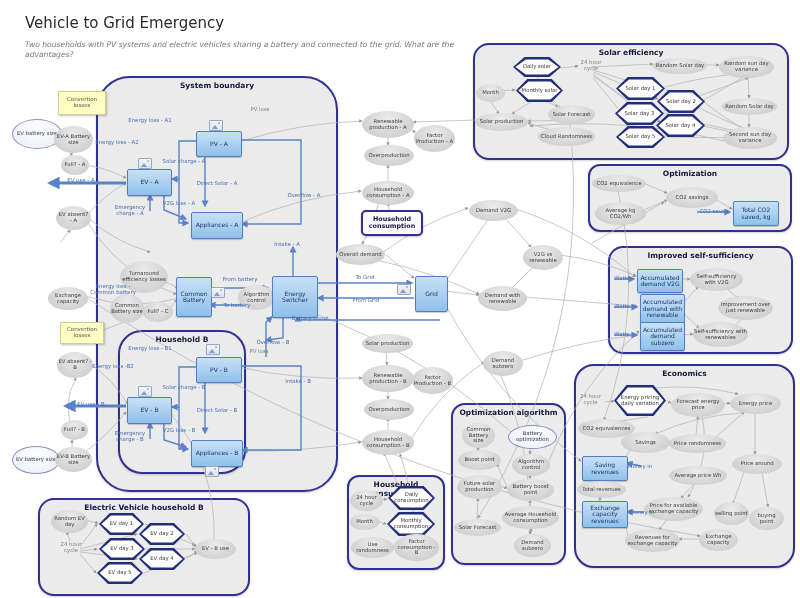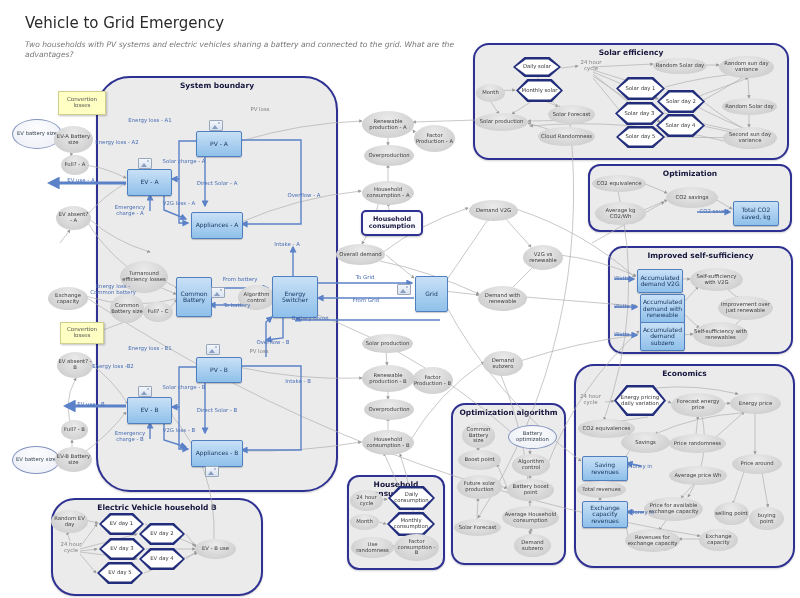--- a/index.html
+++ b/index.html
@@ -31,39 +31,42 @@
 <div id="canvas">
   <div class="page-title">Vehicle to Grid Emergency</div>
   <div class="page-sub">Two households with PV systems and electric vehicles sharing a battery and connected to the grid. What are the advantages?</div>
 
   <div class="group" style="left:118px;top:98px;width:124px;height:160px;border-radius:24px;">
     <span class="gtitle">Household A</span>
     </div>
   <div class="group" style="left:96px;top:76px;width:238px;height:412px;border-radius:34px;border-width:2.5px;">
     <span class="gtitle">System boundary</span>
     </div>
+  <div class="group" style="left:118px;top:330px;width:124px;height:140px;border-radius:24px;">
+    <span class="gtitle">Household B</span>
+    </div>
   <div class="group" style="left:473px;top:43px;width:312px;height:113px;border-radius:16px;">
     <span class="gtitle">Solar efficiency</span>
     </div>
   <div class="group" style="left:588px;top:164px;width:200px;height:64px;border-radius:12px;">
     <span class="gtitle">Optimization</span>
     </div>
   <div class="group" style="left:608px;top:246px;width:181px;height:104px;border-radius:15px;">
     <span class="gtitle">Improved self-sufficiency</span>
     </div>
   <div class="group" style="left:574px;top:364px;width:217px;height:200px;border-radius:20px;">
     <span class="gtitle">Economics</span>
     </div>
   <div class="group" style="left:451px;top:403px;width:111px;height:158px;border-radius:14px;">
     <span class="gtitle">Optimization algorithm</span>
     </div>
   <div class="group" style="left:347px;top:475px;width:94px;height:91px;border-radius:12px;">
     <span class="gtitle">Household consumption</span>
     </div>
-  <div class="group" style="left:38px;top:498px;width:208px;height:94px;border-radius:24px;margin-left:13px;">
+  <div class="group" style="left:38px;top:498px;width:208px;height:94px;border-radius:16px;">
     <span class="gtitle">Electric Vehicle household B</span>
     </div>
 
   <svg id="wires" width="800" height="598" viewBox="0 0 800 598">
     <defs>
       <marker id="ga" markerWidth="5" markerHeight="5" refX="4" refY="2.5" orient="auto">
           <path d="M0,0 L5,2.5 L0,5 z" fill="#9a9a9a"></path>
         </marker>
       <marker id="ba" markerWidth="5" markerHeight="5" refX="4" refY="2.5" orient="auto">
           <path d="M0,0 L5,2.5 L0,5 z" fill="#5b82c8"></path>

